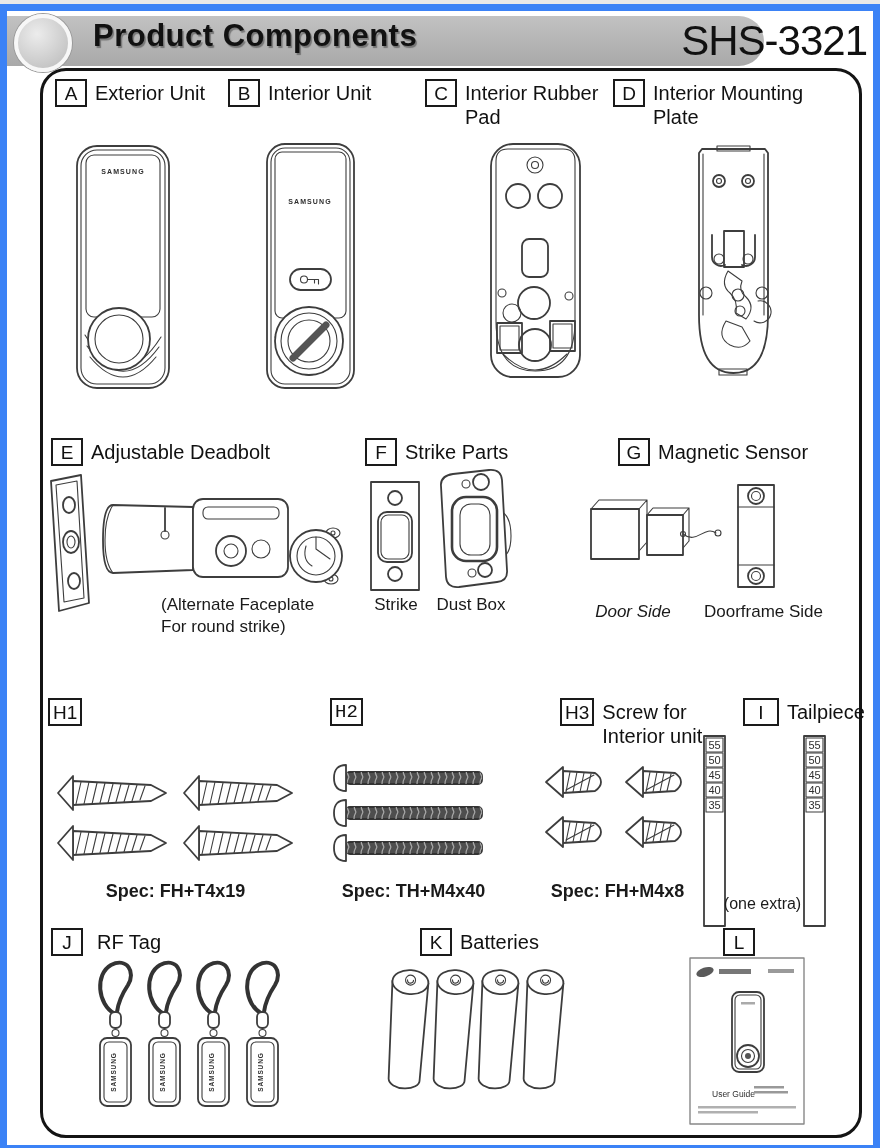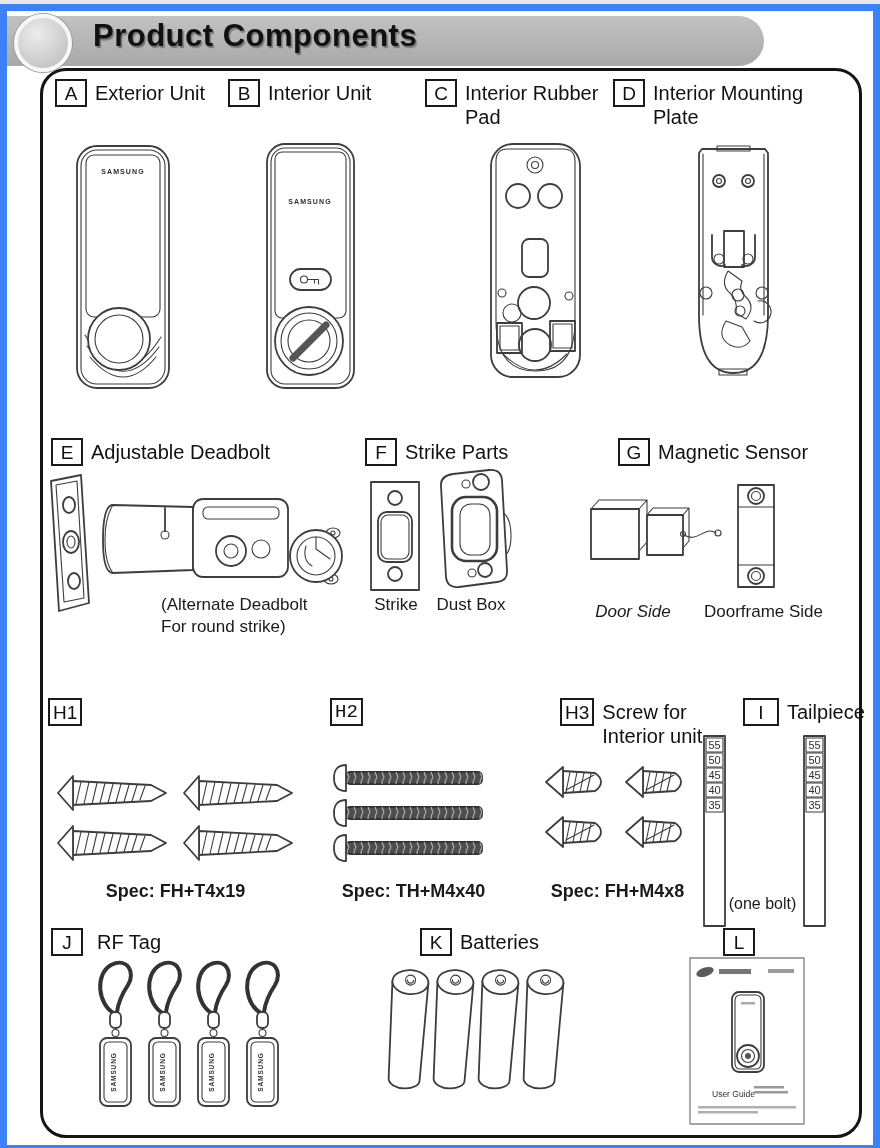--- a/index.html
+++ b/index.html
@@ -56,20 +56,21 @@
     </pattern>
   </defs>
 </svg>
 
 <div class="page">
 
   <div class="header-bar">
     <div class="header-circle"></div>
   </div>
   <div class="page-title">Product Components</div>
+  <div class="model">SHS-3321</div>
 
   <div class="content-box">
 
     <div class="sec-label" style="left:12px;top:8px;">
       <span class="key-box">A</span>
       <span class="sec-title">Exterior Unit</span>
     </div>
     <div class="sec-label" style="left:185px;top:8px;">
       <span class="key-box">B</span>
       <span class="sec-title">Interior Unit</span>
@@ -185,21 +186,21 @@
         <circle cx="188" cy="80" r="7" class="thin"></circle>
       <circle cx="218" cy="78" r="9" class="thin"></circle>
       <ellipse cx="290" cy="62" rx="7" ry="5" class="thin"></ellipse>
         <circle cx="290" cy="62" r="2" class="thin"></circle>
       <ellipse cx="288" cy="108" rx="7" ry="5" class="thin"></ellipse>
         <circle cx="288" cy="108" r="2" class="thin"></circle>
       <circle cx="273" cy="85" r="26" class="fillw"></circle>
       <circle cx="273" cy="85" r="19" class="thin"></circle>
       <path d="M263 75 q-4 14 6 20 M273 66 v12 M273 78 l14 10" class="thin"></path>
     </svg>
-    <div class="caption pre" style="left:118px;top:523px;width:200px;">(Alternate Deadbolt
+    <div class="caption pre" style="left:118px;top:523px;width:200px;">(Alternate Faceplate
 For round strike)</div>
 
     <svg class="art" style="left:325px;top:408px;" width="54" height="114" viewBox="0 0 54 114">
       <rect x="3" y="3" width="48" height="108"></rect>
       <circle cx="27" cy="19" r="7"></circle>
         <circle cx="27" cy="95" r="7"></circle>
       <rect x="10" y="33" width="34" height="50" rx="9"></rect>
       <rect x="13" y="36" width="28" height="44" rx="7" class="thin"></rect>
     </svg>
     <svg class="art" style="left:386px;top:396px;" width="84" height="126" viewBox="0 0 84 126">
@@ -341,21 +342,21 @@
         <text x="13.5" y="15" class="num">55</text>
       <rect x="5" y="19" width="17" height="14" class="thin"></rect>
         <text x="13.5" y="30" class="num">50</text>
       <rect x="5" y="34" width="17" height="14" class="thin"></rect>
         <text x="13.5" y="45" class="num">45</text>
       <rect x="5" y="49" width="17" height="14" class="thin"></rect>
         <text x="13.5" y="60" class="num">40</text>
       <rect x="5" y="64" width="17" height="14" class="thin"></rect>
         <text x="13.5" y="75" class="num">35</text>
     </svg>
-    <div class="caption center" style="left:672px;top:823px;width:95px;font-size:16px;">(one bolt)</div>
+    <div class="caption center" style="left:672px;top:823px;width:95px;font-size:16px;">(one extra)</div>
 
     <div class="sec-label" style="left:8px;top:857px;gap:14px;">
       <span class="key-box">J</span>
       <span class="sec-title">RF Tag</span>
     </div>
     <div class="sec-label" style="left:377px;top:857px;">
       <span class="key-box">K</span>
       <span class="sec-title">Batteries</span>
     </div>
     <div class="sec-label" style="left:680px;top:857px;">

